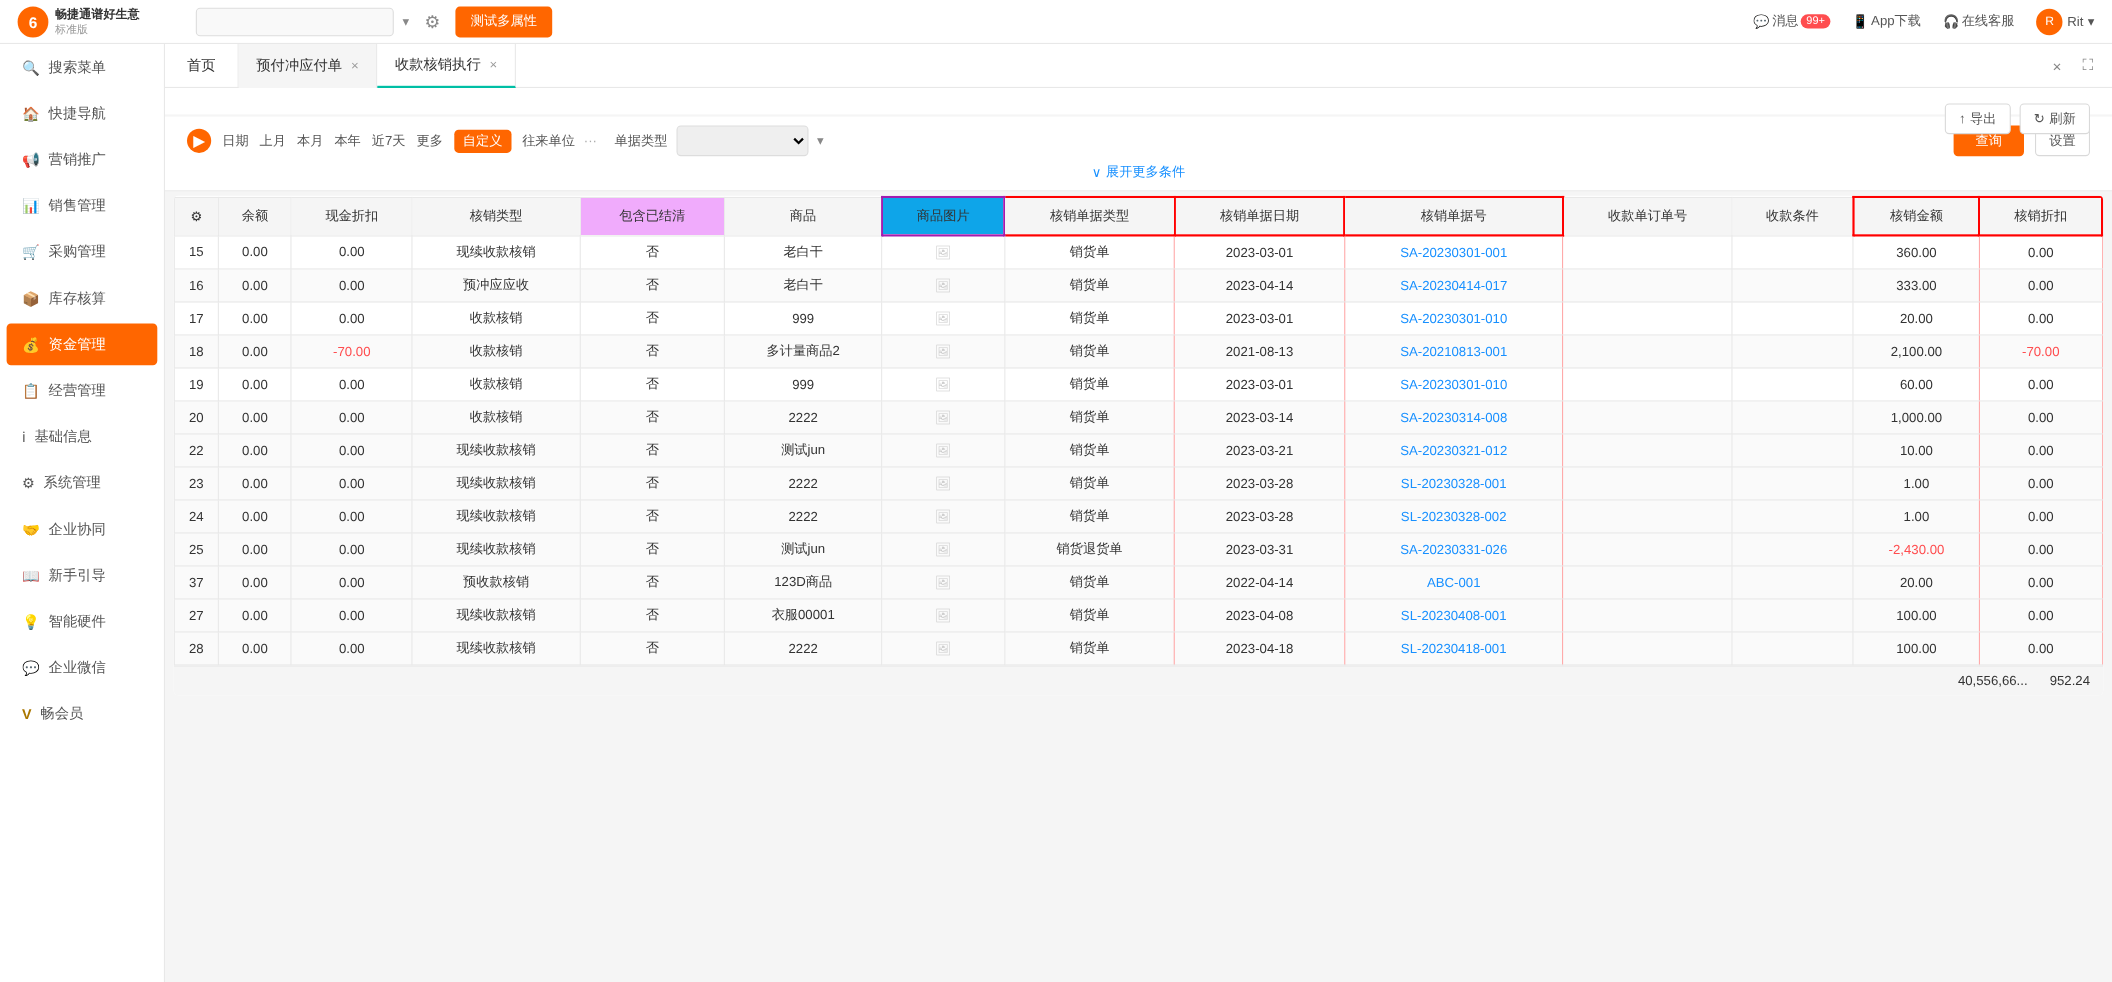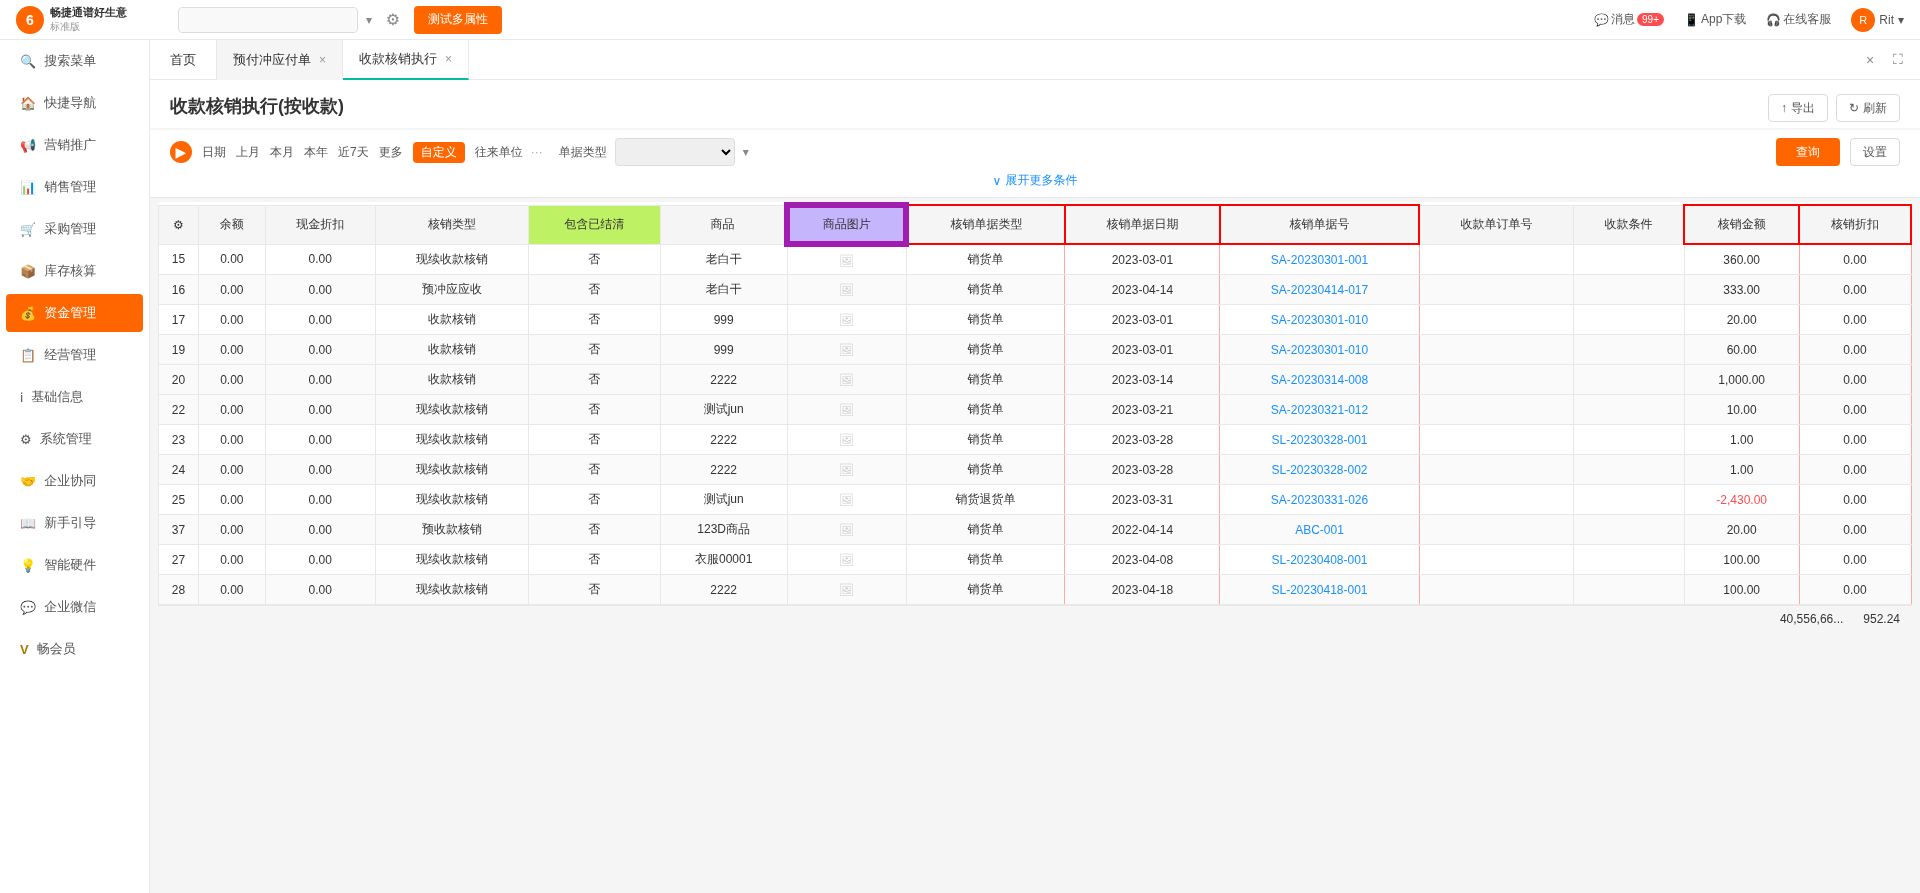--- a/index.html
+++ b/index.html
@@ -137,21 +137,20 @@
       <div style="flex:1;"></div>
       <div style="display:flex; align-items:center; gap:4px; padding:0 10px;">
         <button style="width:24px; height:24px; border:none; background:none; cursor:pointer; color:#888; font-size:14px;">×</button>
         <button style="width:24px; height:24px; border:none; background:none; cursor:pointer; color:#888; font-size:14px;">⛶</button>
       </div>
     </div>
 
     <div style="flex:1; overflow:auto; padding:0;">
 
       <div style="background:#fff; padding:14px 20px 10px; position:relative; margin-bottom:2px;">
-        <div style="font-size:18px; font-weight:bold; color:#333;">收款核销执行(按收款)</div>
         <div style="position:absolute; right:20px; top:14px; display:flex; gap:8px;">
           <button style="height:28px; padding:0 12px; border:1px solid #d9d9d9; border-radius:4px; background:#fff; cursor:pointer; color:#555; font-size:12px; display:flex; align-items:center; gap:4px;">
             <span>↑</span>
             <span>导出</span>
           </button>
           <button style="height:28px; padding:0 12px; border:1px solid #d9d9d9; border-radius:4px; background:#fff; cursor:pointer; color:#555; font-size:12px; display:flex; align-items:center; gap:4px;">
             <span>↻</span>
             <span>刷新</span>
           </button>
         </div>
@@ -190,23 +189,23 @@
       </div>
 
       <div style="background:#fff; margin:0 8px; border-radius:4px; overflow:auto; max-height:580px;">
         <table style="width:100%; border-collapse:collapse; font-size:12px;">
           <thead>
             <tr>
               <th style="background:#f5f5f5; border:1px solid #e8e8e8; padding:8px 6px; text-align:center; color:#333; font-weight:normal; white-space:nowrap; position:sticky; top:0; z-index:2; width:40px;">⚙</th>
               <th style="background:#f5f5f5; border:1px solid #e8e8e8; padding:8px 6px; text-align:center; color:#333; font-weight:normal; white-space:nowrap; position:sticky; top:0; z-index:2;">余额</th>
               <th style="background:#f5f5f5; border:1px solid #e8e8e8; padding:8px 6px; text-align:center; color:#333; font-weight:normal; white-space:nowrap; position:sticky; top:0; z-index:2;">现金折扣</th>
               <th style="background:#f5f5f5; border:1px solid #e8e8e8; padding:8px 6px; text-align:center; color:#333; font-weight:normal; white-space:nowrap; position:sticky; top:0; z-index:2;">核销类型</th>
-              <th style="background:#bef264; border:1px solid #e8e8e8; padding:8px 6px; text-align:center; color:#333; font-weight:normal; white-space:nowrap; position:sticky; top:0; z-index:2;">包含已结清</th>
+              <th style="background:#f0abfc; border:1px solid #e8e8e8; padding:8px 6px; text-align:center; color:#333; font-weight:normal; white-space:nowrap; position:sticky; top:0; z-index:2;">包含已结清</th>
               <th style="background:#f5f5f5; border:1px solid #e8e8e8; padding:8px 6px; text-align:center; color:#333; font-weight:normal; white-space:nowrap; position:sticky; top:0; z-index:2;">商品</th>
-              <th style="background:#c4b5fd; border:6px solid #a21caf; padding:8px 6px; text-align:center; color:#333; font-weight:normal; white-space:nowrap; position:sticky; top:0; z-index:2;">商品图片</th>
+              <th style="background:#0ea5e9; border:2px solid #a21caf; padding:8px 6px; text-align:center; color:#333; font-weight:normal; white-space:nowrap; position:sticky; top:0; z-index:2;">商品图片</th>
               <th style="background:#f5f5f5; border:2px solid #ff0000; padding:8px 6px; text-align:center; color:#333; font-weight:normal; white-space:nowrap; position:sticky; top:0; z-index:2;">核销单据类型</th>
               <th style="background:#f5f5f5; border:2px solid #ff0000; padding:8px 6px; text-align:center; color:#333; font-weight:normal; white-space:nowrap; position:sticky; top:0; z-index:2;">核销单据日期</th>
               <th style="background:#f5f5f5; border:2px solid #ff0000; padding:8px 6px; text-align:center; color:#333; font-weight:normal; white-space:nowrap; position:sticky; top:0; z-index:2;">核销单据号</th>
               <th style="background:#f5f5f5; border:1px solid #e8e8e8; padding:8px 6px; text-align:center; color:#333; font-weight:normal; white-space:nowrap; position:sticky; top:0; z-index:2;">收款单订单号</th>
               <th style="background:#f5f5f5; border:1px solid #e8e8e8; padding:8px 6px; text-align:center; color:#333; font-weight:normal; white-space:nowrap; position:sticky; top:0; z-index:2;">收款条件</th>
               <th style="background:#f5f5f5; border:2px solid #ff0000; padding:8px 6px; text-align:center; color:#333; font-weight:normal; white-space:nowrap; position:sticky; top:0; z-index:2;">核销金额</th>
               <th style="background:#f5f5f5; border:2px solid #ff0000; padding:8px 6px; text-align:center; color:#333; font-weight:normal; white-space:nowrap; position:sticky; top:0; z-index:2;">核销折扣</th>
             </tr>
           </thead>
           <tbody id="table-body">
@@ -251,20 +250,36 @@
                 <td style="border: 1px solid rgb(232, 232, 232); padding: 6px; text-align: center; white-space: nowrap;">999</td>
                 <td style="border: 1px solid rgb(232, 232, 232); padding: 6px; text-align: center; white-space: nowrap; color: rgb(204, 204, 204);">🖼</td>
                 <td style="border-width: 1px; border-style: solid; border-color: rgb(232, 232, 232) rgb(255, 170, 170); border-image: initial; padding: 6px; text-align: center; white-space: nowrap;">销货单</td>
                 <td style="border-width: 1px; border-style: solid; border-color: rgb(232, 232, 232) rgb(255, 170, 170); border-image: initial; padding: 6px; text-align: center; white-space: nowrap;">2023-03-01</td>
                 <td style="border-width: 1px; border-style: solid; border-color: rgb(232, 232, 232) rgb(255, 170, 170); border-image: initial; padding: 6px; text-align: center; white-space: nowrap; color: rgb(24, 144, 255); cursor: pointer;">SA-20230301-010</td>
                 <td style="border: 1px solid rgb(232, 232, 232); padding: 6px; text-align: center; white-space: nowrap;"></td>
                 <td style="border: 1px solid rgb(232, 232, 232); padding: 6px; text-align: center; white-space: nowrap;"></td>
                 <td style="border-width: 1px; border-style: solid; border-color: rgb(232, 232, 232) rgb(255, 170, 170); border-image: initial; padding: 6px; text-align: center; white-space: nowrap;">20.00</td>
                 <td style="border-width: 1px; border-style: solid; border-color: rgb(232, 232, 232) rgb(255, 170, 170); border-image: initial; padding: 6px; text-align: center; white-space: nowrap;">0.00</td>
               </tr>
+              <tr style="background: rgb(250, 250, 250);">
+                <td style="border: 1px solid rgb(232, 232, 232); padding: 6px; text-align: center; white-space: nowrap;">18</td>
+                <td style="border: 1px solid rgb(232, 232, 232); padding: 6px; text-align: center; white-space: nowrap;">0.00</td>
+                <td style="border: 1px solid rgb(232, 232, 232); padding: 6px; text-align: center; white-space: nowrap; color: rgb(255, 77, 79);">-70.00</td>
+                <td style="border: 1px solid rgb(232, 232, 232); padding: 6px; text-align: center; white-space: nowrap;">收款核销</td>
+                <td style="border: 1px solid rgb(232, 232, 232); padding: 6px; text-align: center; white-space: nowrap;">否</td>
+                <td style="border: 1px solid rgb(232, 232, 232); padding: 6px; text-align: center; white-space: nowrap;">多计量商品2</td>
+                <td style="border: 1px solid rgb(232, 232, 232); padding: 6px; text-align: center; white-space: nowrap; color: rgb(204, 204, 204);">🖼</td>
+                <td style="border-width: 1px; border-style: solid; border-color: rgb(232, 232, 232) rgb(255, 170, 170); border-image: initial; padding: 6px; text-align: center; white-space: nowrap;">销货单</td>
+                <td style="border-width: 1px; border-style: solid; border-color: rgb(232, 232, 232) rgb(255, 170, 170); border-image: initial; padding: 6px; text-align: center; white-space: nowrap;">2021-08-13</td>
+                <td style="border-width: 1px; border-style: solid; border-color: rgb(232, 232, 232) rgb(255, 170, 170); border-image: initial; padding: 6px; text-align: center; white-space: nowrap; color: rgb(24, 144, 255); cursor: pointer;">SA-20210813-001</td>
+                <td style="border: 1px solid rgb(232, 232, 232); padding: 6px; text-align: center; white-space: nowrap;"></td>
+                <td style="border: 1px solid rgb(232, 232, 232); padding: 6px; text-align: center; white-space: nowrap;"></td>
+                <td style="border-width: 1px; border-style: solid; border-color: rgb(232, 232, 232) rgb(255, 170, 170); border-image: initial; padding: 6px; text-align: center; white-space: nowrap;">2,100.00</td>
+                <td style="border-width: 1px; border-style: solid; border-color: rgb(232, 232, 232) rgb(255, 170, 170); border-image: initial; padding: 6px; text-align: center; white-space: nowrap; color: rgb(255, 77, 79);">-70.00</td>
+              </tr>
               <tr>
                 <td style="border: 1px solid rgb(232, 232, 232); padding: 6px; text-align: center; white-space: nowrap;">19</td>
                 <td style="border: 1px solid rgb(232, 232, 232); padding: 6px; text-align: center; white-space: nowrap;">0.00</td>
                 <td style="border: 1px solid rgb(232, 232, 232); padding: 6px; text-align: center; white-space: nowrap;">0.00</td>
                 <td style="border: 1px solid rgb(232, 232, 232); padding: 6px; text-align: center; white-space: nowrap;">收款核销</td>
                 <td style="border: 1px solid rgb(232, 232, 232); padding: 6px; text-align: center; white-space: nowrap;">否</td>
                 <td style="border: 1px solid rgb(232, 232, 232); padding: 6px; text-align: center; white-space: nowrap;">999</td>
                 <td style="border: 1px solid rgb(232, 232, 232); padding: 6px; text-align: center; white-space: nowrap; color: rgb(204, 204, 204);">🖼</td>
                 <td style="border-width: 1px; border-style: solid; border-color: rgb(232, 232, 232) rgb(255, 170, 170); border-image: initial; padding: 6px; text-align: center; white-space: nowrap;">销货单</td>
                 <td style="border-width: 1px; border-style: solid; border-color: rgb(232, 232, 232) rgb(255, 170, 170); border-image: initial; padding: 6px; text-align: center; white-space: nowrap;">2023-03-01</td>

